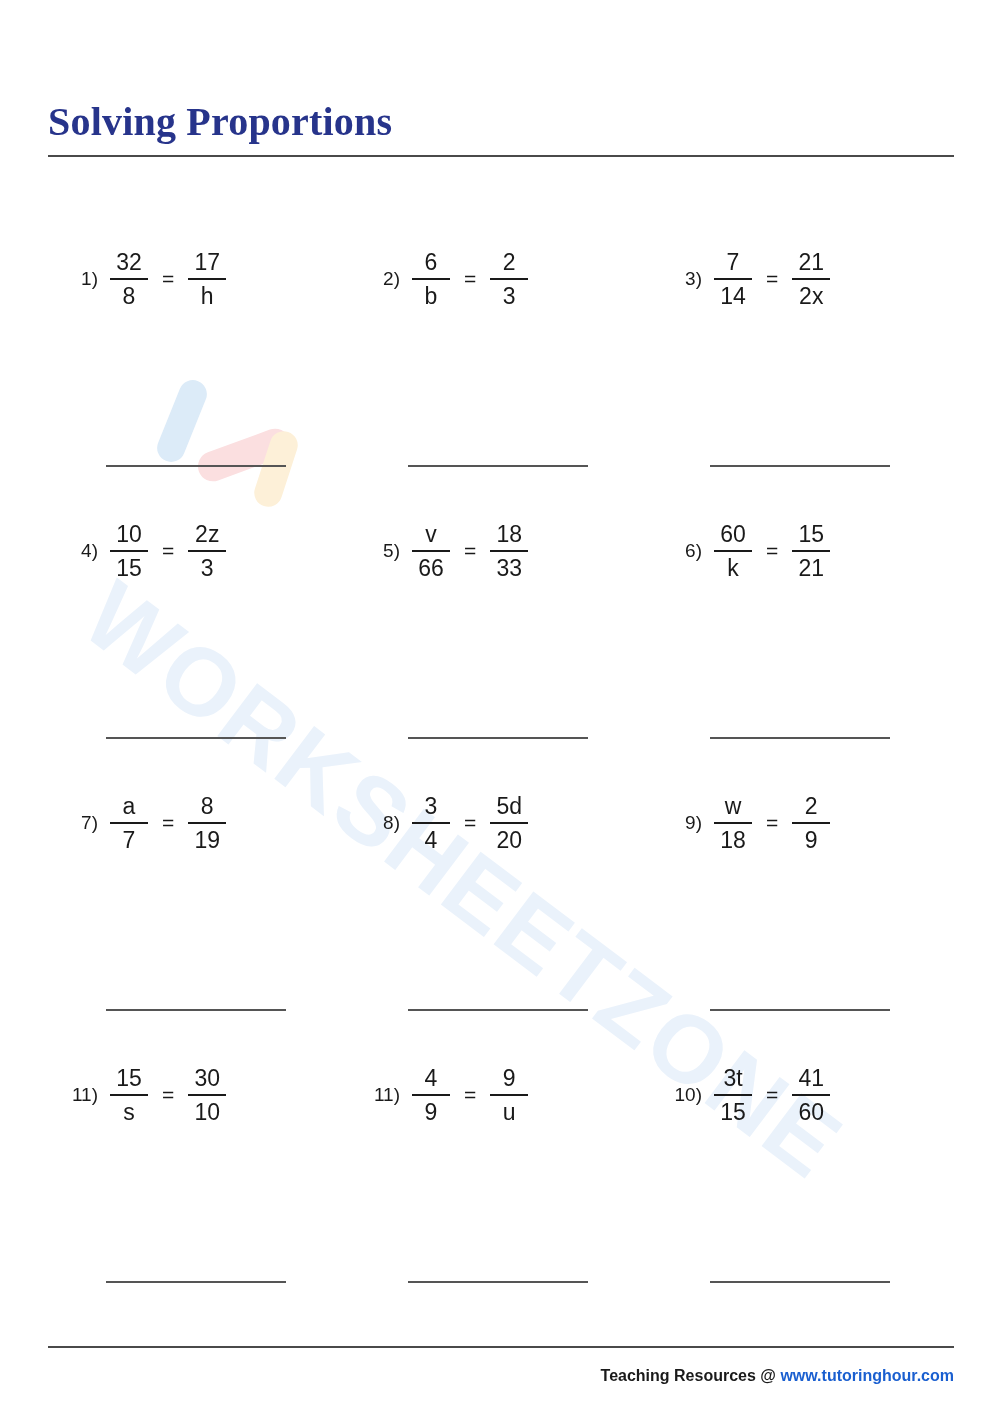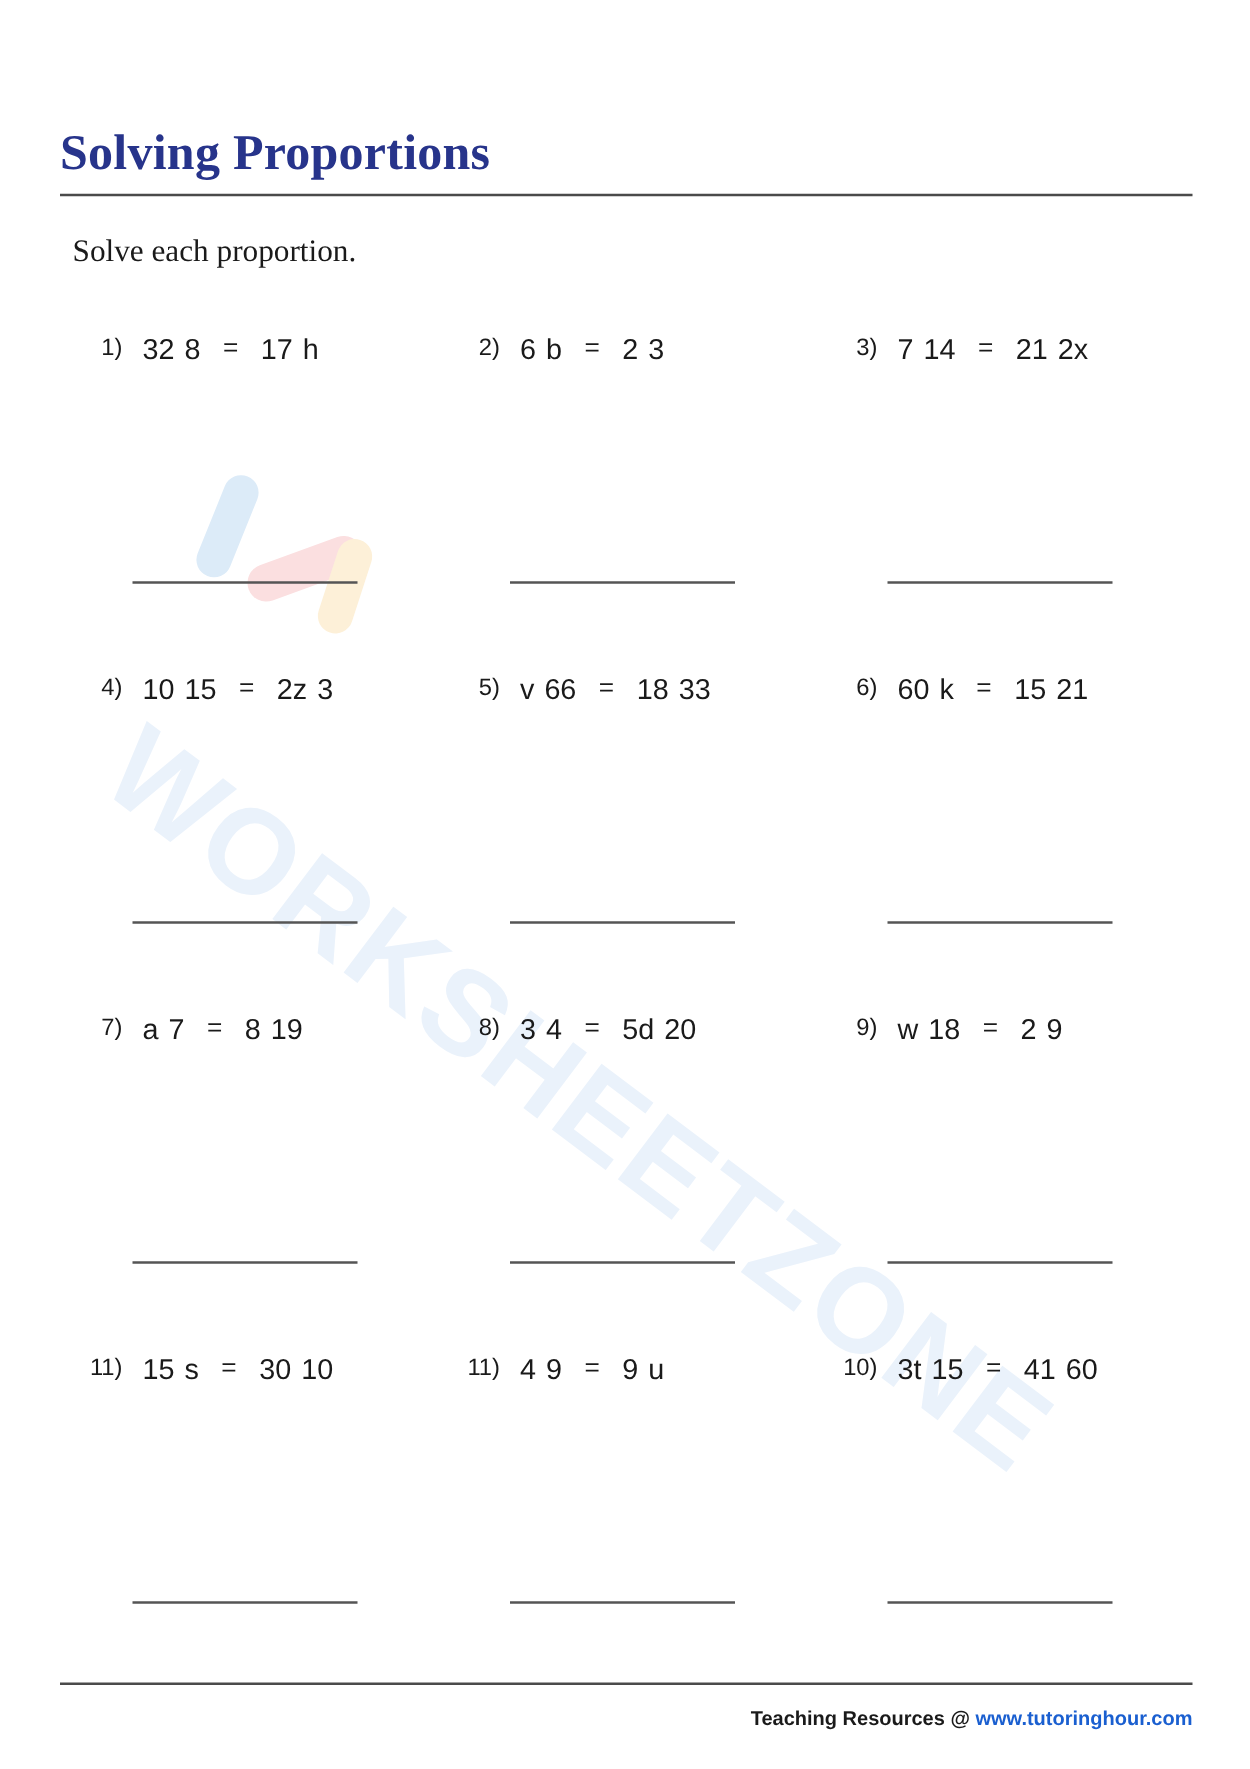--- a/index.html
+++ b/index.html
@@ -125,21 +125,21 @@
     font-family: "Liberation Sans", sans-serif;
     font-size: 19px;
     color: #1a1a1a;
     width: 42px;
     text-align: right;
     padding-right: 6px;
     flex: none;
   }
   .frac {
     display: inline-flex;
-    flex-direction: row;
+    flex-direction: column;
     align-items: center;
     justify-content: center;
     min-width: 38px;
     margin: 0 6px;
   }
   .frac .top,
   .frac .bot {
     font-family: "Liberation Sans", sans-serif;
     font-size: 23px;
     color: #1a1a1a;
@@ -199,21 +199,20 @@
   <div class="wm-shape wm-red"></div>
   <div class="wm-shape wm-yellow"></div>
   <div class="wm-text">WORKSHEETZONE</div>
 </div>
 
 <div id="page">
 
   <div id="title">Solving Proportions</div>
   <div id="title-rule"></div>
 
-  <div id="instruction">Solve each proportion.</div>
 
   <div id="grid">
       <div class="row">
         <div class="cell">
           <div class="prob">
             <span class="num-label">1)</span>
             <span class="frac">
               <span class="top">32</span>
               <span class="bar"></span>
               <span class="bot">8</span>

